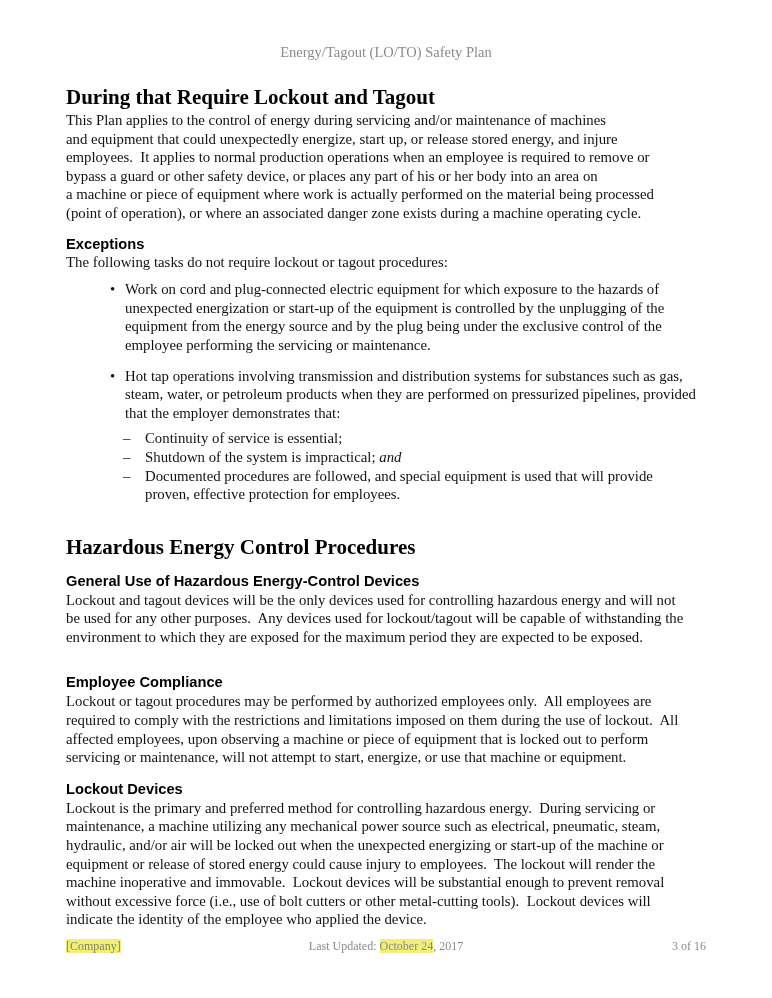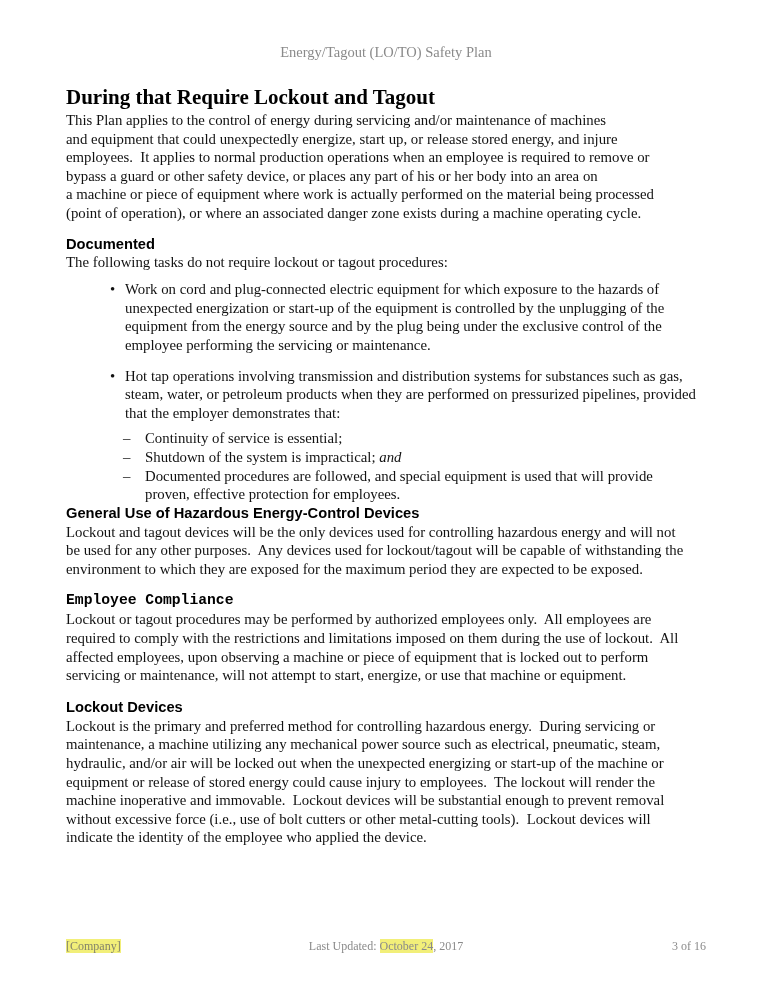--- a/index.html
+++ b/index.html
@@ -33,21 +33,21 @@
   }
   .h1-tasks { margin-top: 86px; margin-bottom: 3px; }
   .h1-hazard { margin-top: 32px; margin-bottom: 14px; }
 
   h2 {
     font-family: "Liberation Sans", "DejaVu Sans", sans-serif;
     font-size: 14.7px; line-height: 18px; font-weight: bold; color: #000;
   }
   .h2-exceptions { margin-top: 12px; }
   .h2-general { margin-bottom: 1px; }
-  .h2-compliance { margin-top: 13px; margin-bottom: 1px; font-family: Liberation Mono, monospace; }
+  .h2-compliance { margin-top: 27px; margin-bottom: 1px; }
   .h2-lockout { margin-top: 13px; margin-bottom: 1px; }
 
   .bullet-list { margin-top: 9px; }
   .bullet-item { display: flex; padding-left: 44px; }
   .bullet-item + .bullet-item { margin-top: 12px; }
   .b-marker { flex: 0 0 15px; font-size: 14.8px; }
   .b-text { flex: 1; }
 
   .dash-list { margin-top: 7px; padding-left: 57px; }
   .dash-item { display: flex; }
@@ -77,21 +77,21 @@
   <div class="content">
 
     <h1 class="h1-tasks">During that Require Lockout and Tagout</h1>
     <div class="pre">This Plan applies to the control of energy during servicing and/or maintenance of machines
 and equipment that could unexpectedly energize, start up, or release stored energy, and injure
 employees.  It applies to normal production operations when an employee is required to remove or
 bypass a guard or other safety device, or places any part of his or her body into an area on
 a machine or piece of equipment where work is actually performed on the material being processed
 (point of operation), or where an associated danger zone exists during a machine operating cycle.</div>
 
-    <h2 class="h2-exceptions">Documented</h2>
+    <h2 class="h2-exceptions">Exceptions</h2>
     <div>The following tasks do not require lockout or tagout procedures:</div>
 
     <div class="bullet-list">
       <div class="bullet-item">
         <span class="b-marker">•</span>
         <span class="b-text pre">Work on cord and plug-connected electric equipment for which exposure to the hazards of
 unexpected energization or start-up of the equipment is controlled by the unplugging of the
 equipment from the energy source and by the plug being under the exclusive control of the
 employee performing the servicing or maintenance.</span>
       </div>
@@ -112,20 +112,21 @@
         <span class="d-marker">–</span>
         <span class="d-text"><span>Shutdown of the system is impractical;</span> <span class="it">and</span></span>
       </div>
       <div class="dash-item">
         <span class="d-marker">–</span>
         <span class="d-text pre">Documented procedures are followed, and special equipment is used that will provide
 proven, effective protection for employees.</span>
       </div>
     </div>
 
+    <h1 class="h1-hazard">Hazardous Energy Control Procedures</h1>
 
     <h2 class="h2-general">General Use of Hazardous Energy-Control Devices</h2>
     <div class="pre">Lockout and tagout devices will be the only devices used for controlling hazardous energy and will not
 be used for any other purposes.  Any devices used for lockout/tagout will be capable of withstanding the
 environment to which they are exposed for the maximum period they are expected to be exposed.</div>
 
     <h2 class="h2-compliance">Employee Compliance</h2>
     <div class="pre">Lockout or tagout procedures may be performed by authorized employees only.  All employees are
 required to comply with the restrictions and limitations imposed on them during the use of lockout.  All
 affected employees, upon observing a machine or piece of equipment that is locked out to perform

